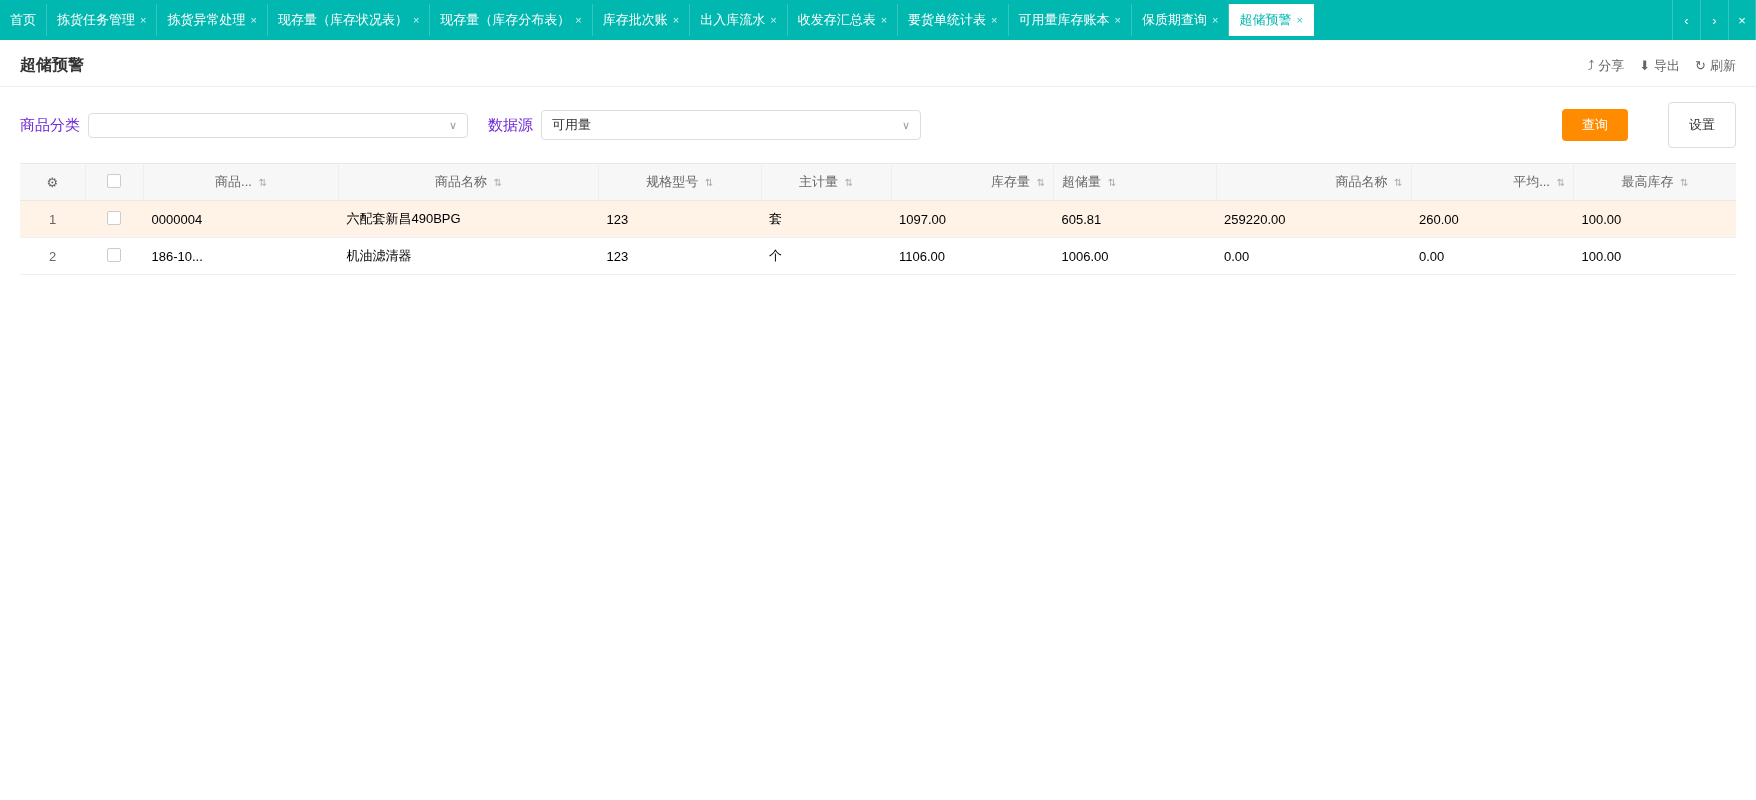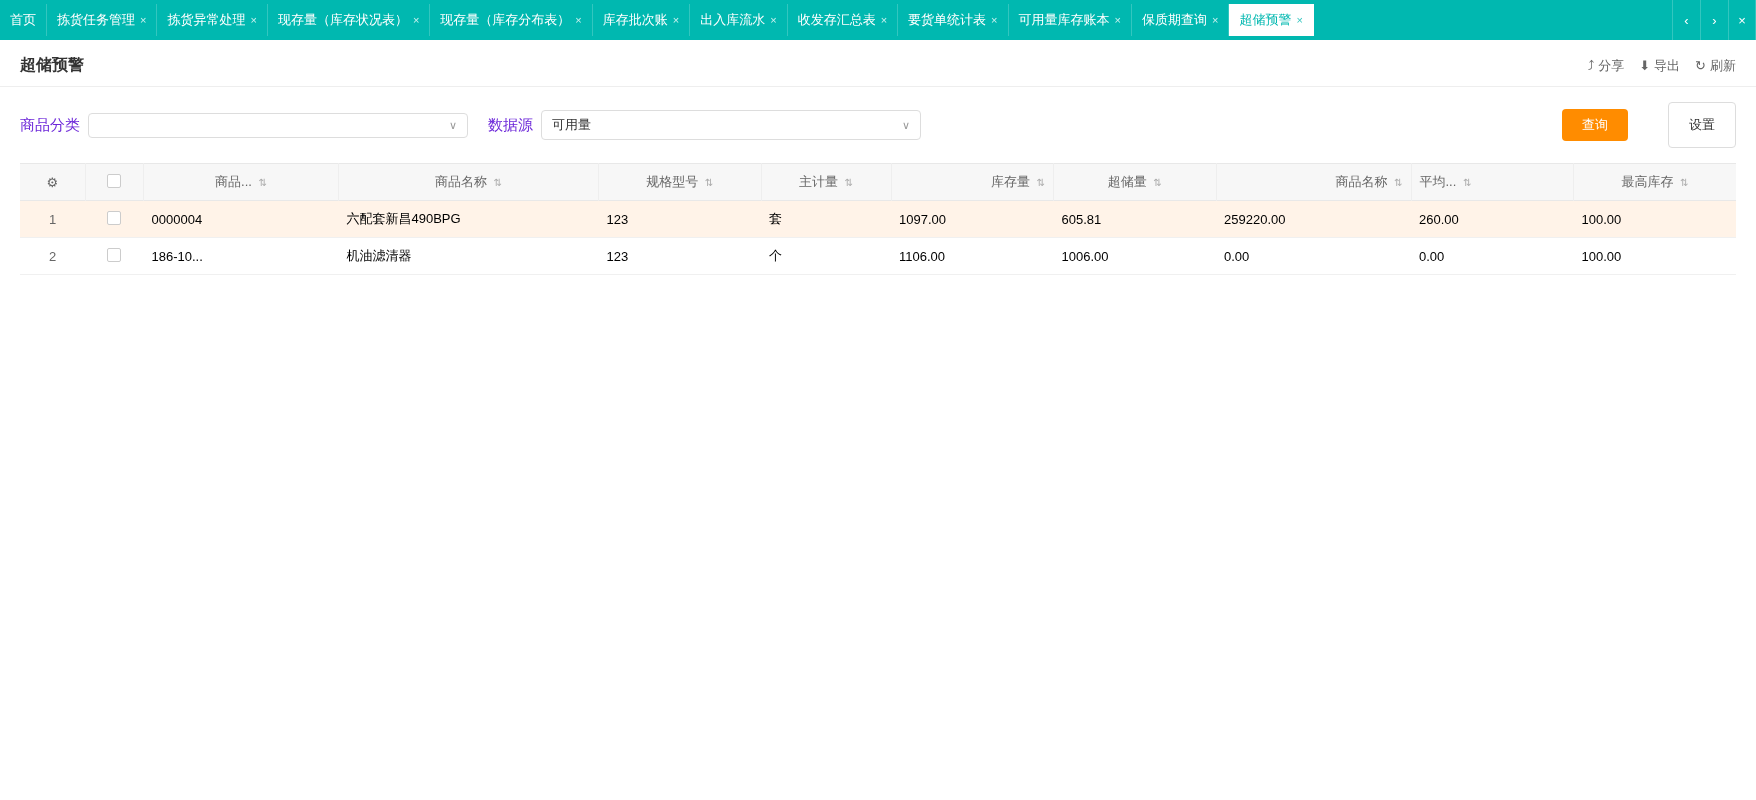--- a/index.html
+++ b/index.html
@@ -178,23 +178,23 @@
     .th-checkbox { width: 36px; text-align: center; }
     .checkbox-cell { text-align: center; }
     .gear-icon { color: #666; cursor: pointer; }
 
     .col-num { width: 40px; text-align: center; }
     .col-code { width: 120px; }
     .col-name { width: 160px; }
     .col-spec { width: 100px; }
     .col-unit { width: 80px; }
     .col-stock { width: 100px; text-align: right; }
-    .col-over { width: 100px; text-align: center; }
+    .col-over { width: 100px; text-align: left; }
     .col-capital { width: 120px; text-align: right; }
-    .col-avg { width: 100px; text-align: left; }
+    .col-avg { width: 100px; text-align: right; }
     .col-max { width: 100px; text-align: center; }
 
     td.align-right { text-align: left; margin-top: 40px; }
 
     
     .cb {
       width: 14px; height: 14px;
       border: 1px solid #ccc;
       border-radius: 2px;
       display: inline-block;

